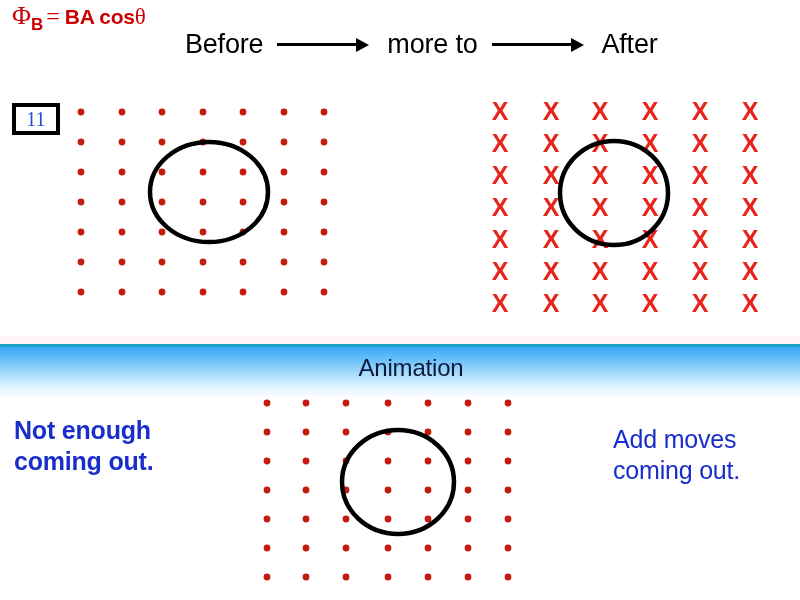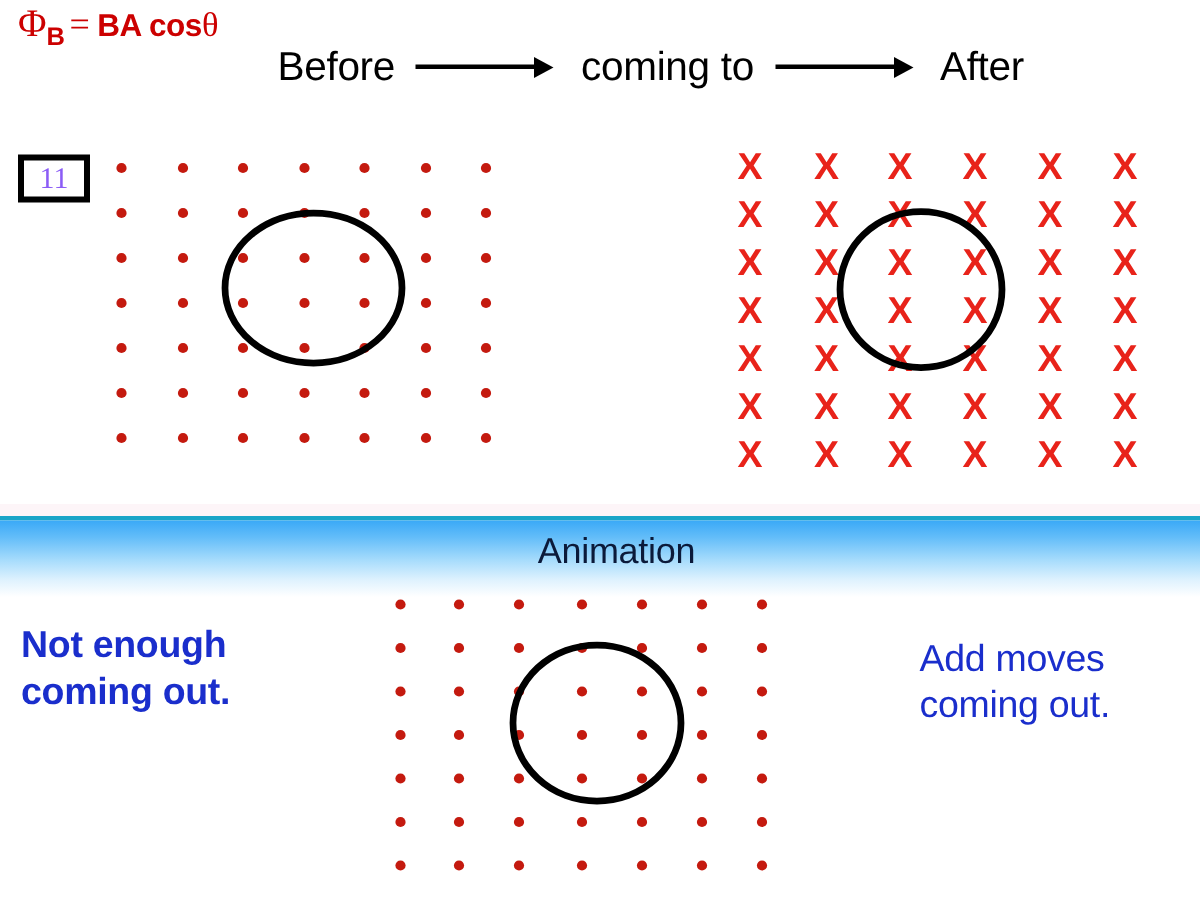--- a/index.html
+++ b/index.html
@@ -101,21 +101,21 @@
     top: 103px;
     width: 48px;
     height: 32px;
     border: 4px solid #000000;
     background: #ffffff;
     display: flex;
     align-items: center;
     justify-content: center;
     font-family: "Liberation Serif", serif;
     font-size: 20px;
-    color: #8b5cf6;
+    color: #1d4ed8;
     box-sizing: border-box;
   }
 
   
   .field-grid {
     position: absolute;
   }
   .field-grid svg { display: block; overflow: visible; }
 
   #grid-before   { left: 70px;  top: 100px;  width: 290px; height: 210px; }
@@ -198,21 +198,21 @@
 <div id="formula">
   <span class="phi">Φ</span><span class="sub">B</span><span class="eq">=</span><span class="ba">BA cos</span><span class="theta">θ</span>
 </div>
 
 <div id="header-row">
   <span class="header-label">Before</span>
   <span class="arrow">
     <span class="shaft"></span>
       <span class="head"></span>
   </span>
-  <span class="header-label">coming to</span>
+  <span class="header-label">more to</span>
   <span class="arrow">
     <span class="shaft"></span>
       <span class="head"></span>
   </span>
   <span class="header-label">After</span>
 </div>
 
 <div id="slide-number">
   <span>11</span>
 </div>

